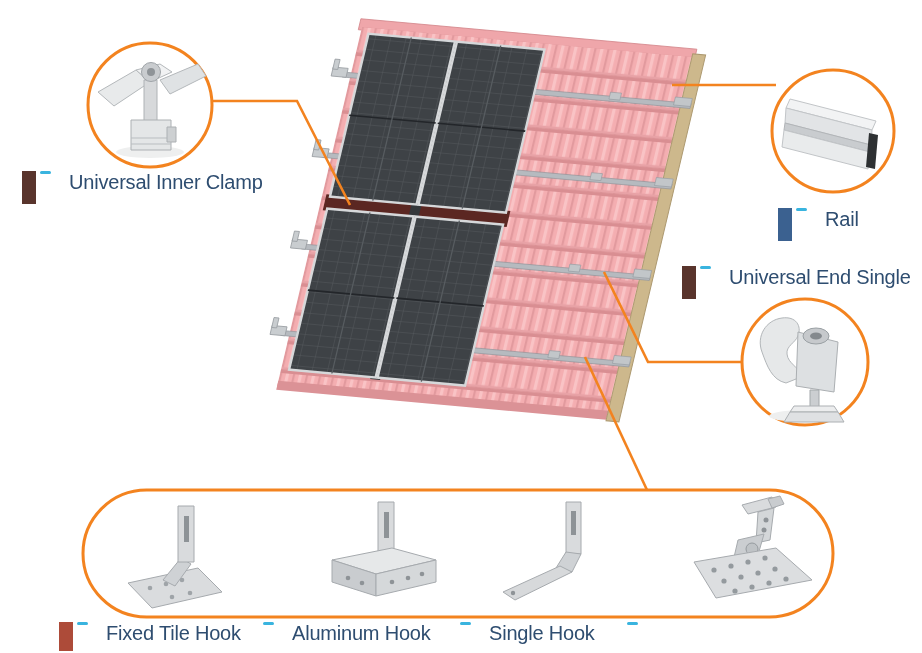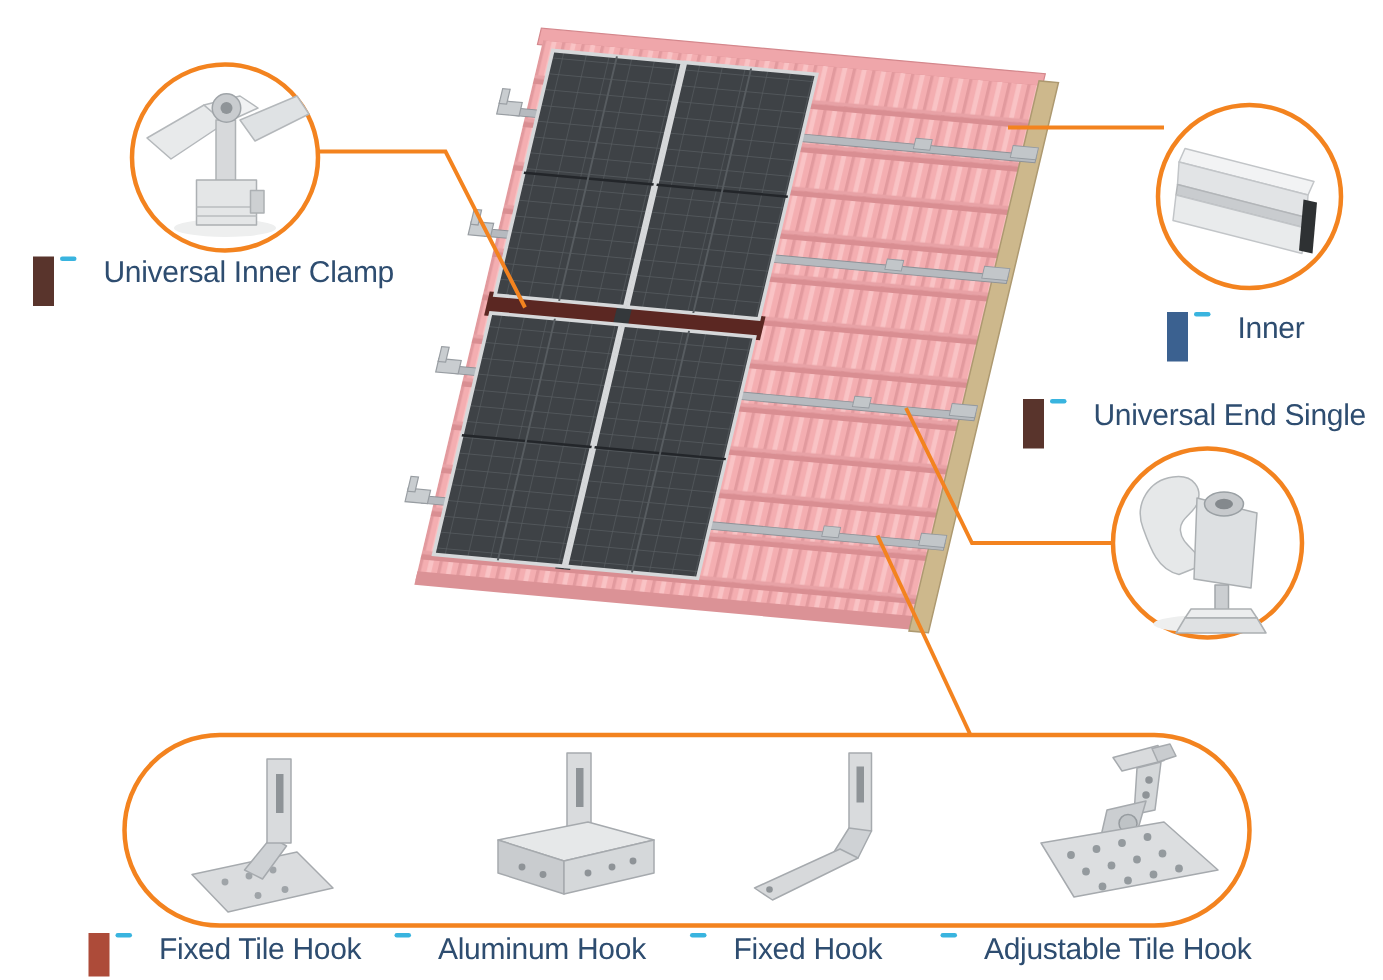--- a/index.html
+++ b/index.html
@@ -185,21 +185,21 @@
 
 <div class="legend" style="left:22px;top:171px;height:33px">
   <span class="swatch sw-tall" style="background:#59342C"></span>
   <span class="dash"></span>
   <span class="lbl">Universal Inner Clamp</span>
 </div>
 
 <div class="legend" style="left:778px;top:208px;height:33px">
   <span class="swatch sw-tall" style="background:#3B6190"></span>
   <span class="dash"></span>
-  <span class="lbl">Inner</span>
+  <span class="lbl">Rail</span>
 </div>
 
 <div class="legend" style="left:682px;top:266px;height:33px">
   <span class="swatch sw-tall" style="background:#59342C"></span>
   <span class="dash"></span>
   <span class="lbl">Universal End Single</span>
 </div>
 
 <div class="legend" style="left:263px;top:622px;height:30px">
   <span class="dash"></span>
@@ -207,21 +207,20 @@
 </div>
 
 <div class="legend" style="left:59px;top:622px;height:30px">
   <span class="swatch sw-short" style="background:#AD4B39"></span>
   <span class="dash"></span>
   <span class="lbl">Fixed Tile Hook</span>
 </div>
 
 <div class="legend" style="left:460px;top:622px;height:30px">
   <span class="dash"></span>
-  <span class="lbl">Fixed Hook</span>
+  <span class="lbl">Single Hook</span>
 </div>
 
 <div class="legend" style="left:627px;top:622px;height:30px">
   <span class="dash"></span>
-  <span class="lbl">Adjustable Tile Hook</span>
 </div>
 
 </div>
 
 </body></html>

